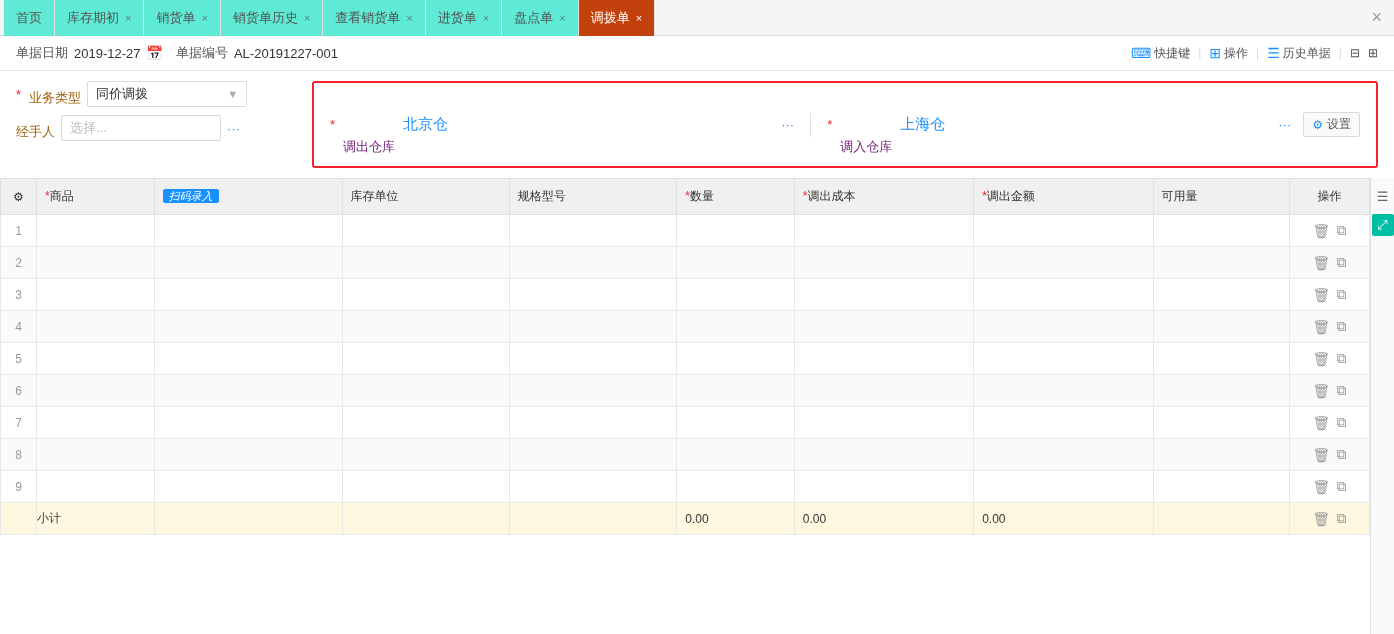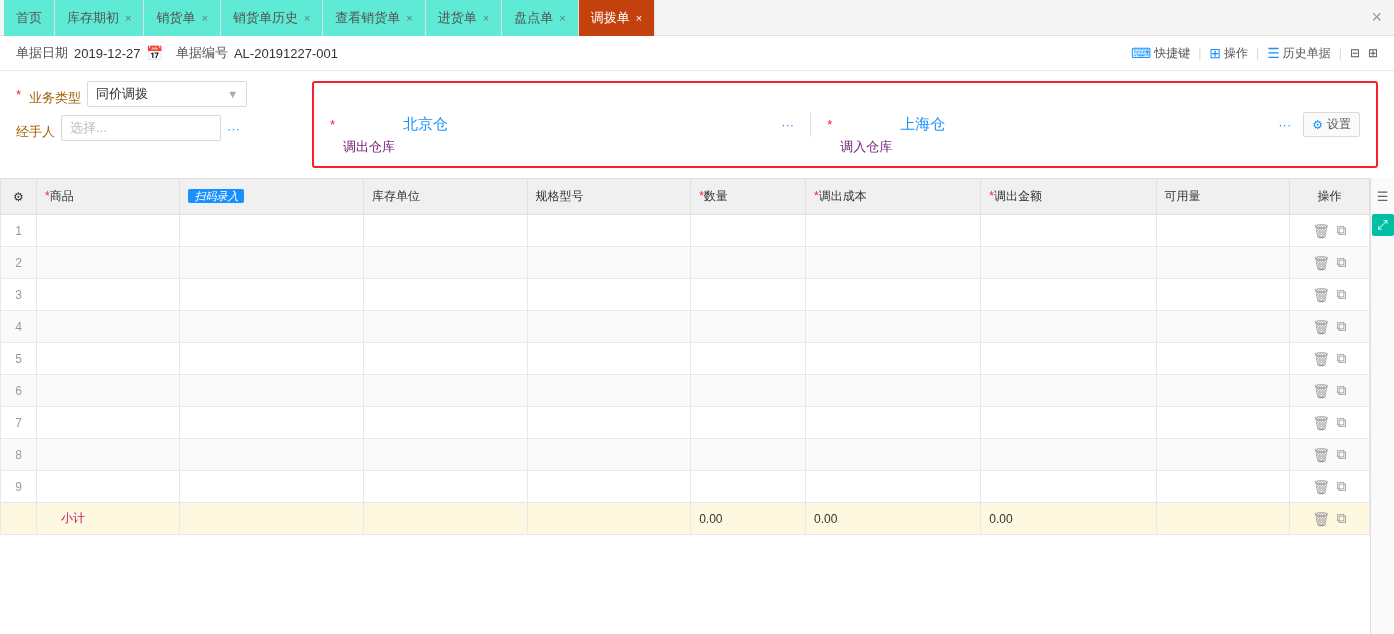--- a/index.html
+++ b/index.html
@@ -478,21 +478,21 @@
       <td></td>
       <td class="op-col">
         <div class="op-icons">
           <span class="op-icon" title="删除">🗑</span>
           <span class="op-icon" title="复制">⧉</span>
         </div>
       </td>
     </tr>
             <tr class="subtotal">
     <td class="row-num"></td>
-    <td style="color:#be185d;padding-left:24px;margin-top:20px;">小计</td>
+    <td style="color:#404040;padding-left:0;margin-top:20px;">小计</td>
     <td></td>
     <td></td>
     <td></td>
     <td>0.00</td>
     <td>0.00</td>
     <td>0.00</td>
     <td></td>
     <td class="op-col">
       <div class="op-icons">
         <span class="op-icon">🗑</span>

